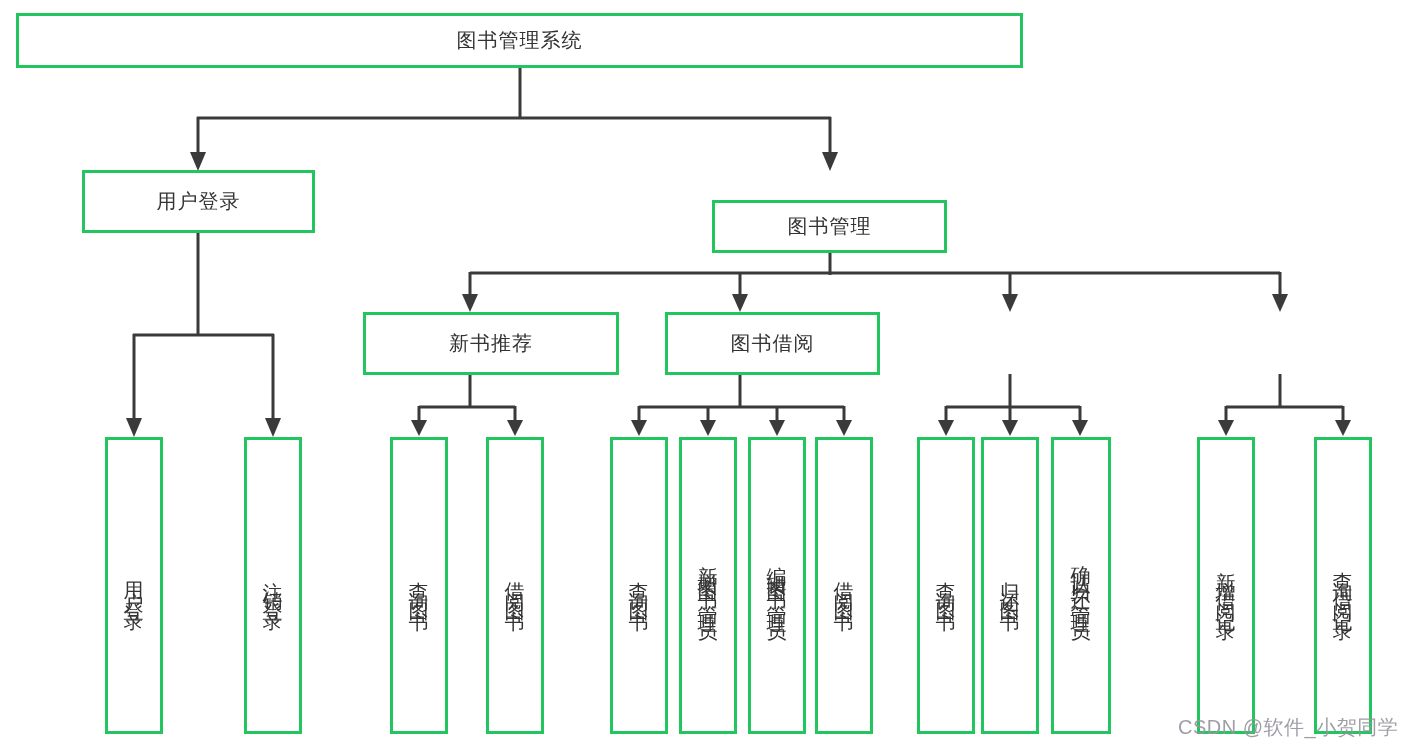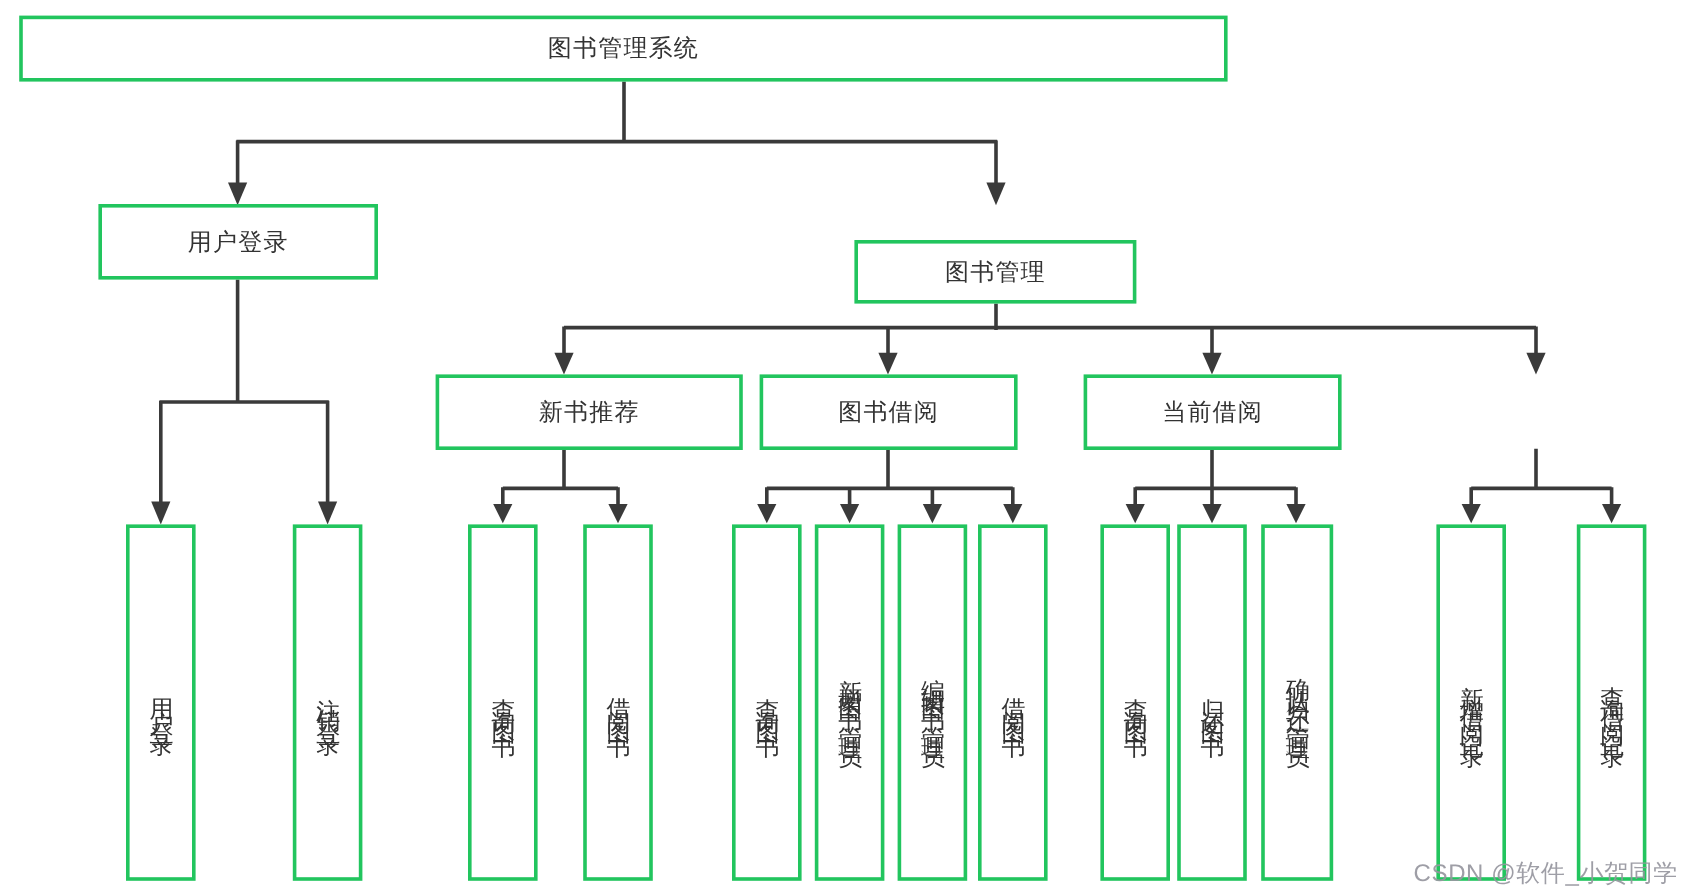--- a/index.html
+++ b/index.html
@@ -119,25 +119,22 @@
   <div class="box" style="left:82px; top:170px; width:233px; height:63px;">
     <span>用户登录</span>
   </div>
   <div class="box" style="left:712px; top:170px; width:235px; height:53px;margin-top:30px;">
     <span>图书管理</span>
   </div>
 
   <div class="box" style="left:363px; top:312px; width:256px; height:63px;">
     <span>新书推荐</span>
   </div>
-  <div class="box" style="left:633px; top:312px; width:215px; height:63px;text-align:center;">
+  <div class="box" style="left:665px; top:312px; width:215px; height:63px;text-align:center;">
     <span>图书借阅</span>
-  </div>
-  <div class="box" style="left:903px; top:312px; width:215px; height:63px;">
-    <span>当前借阅</span>
   </div>
 
   <div class="box vbox" style="left:105px; top:437px; width:58px; height:297px;">
     <span>用户登录</span>
   </div>
   <div class="box vbox" style="left:244px; top:437px; width:58px; height:297px;">
     <span>注销登录</span>
   </div>
 
   <div class="box vbox" style="left:390px; top:437px; width:58px; height:297px;">

